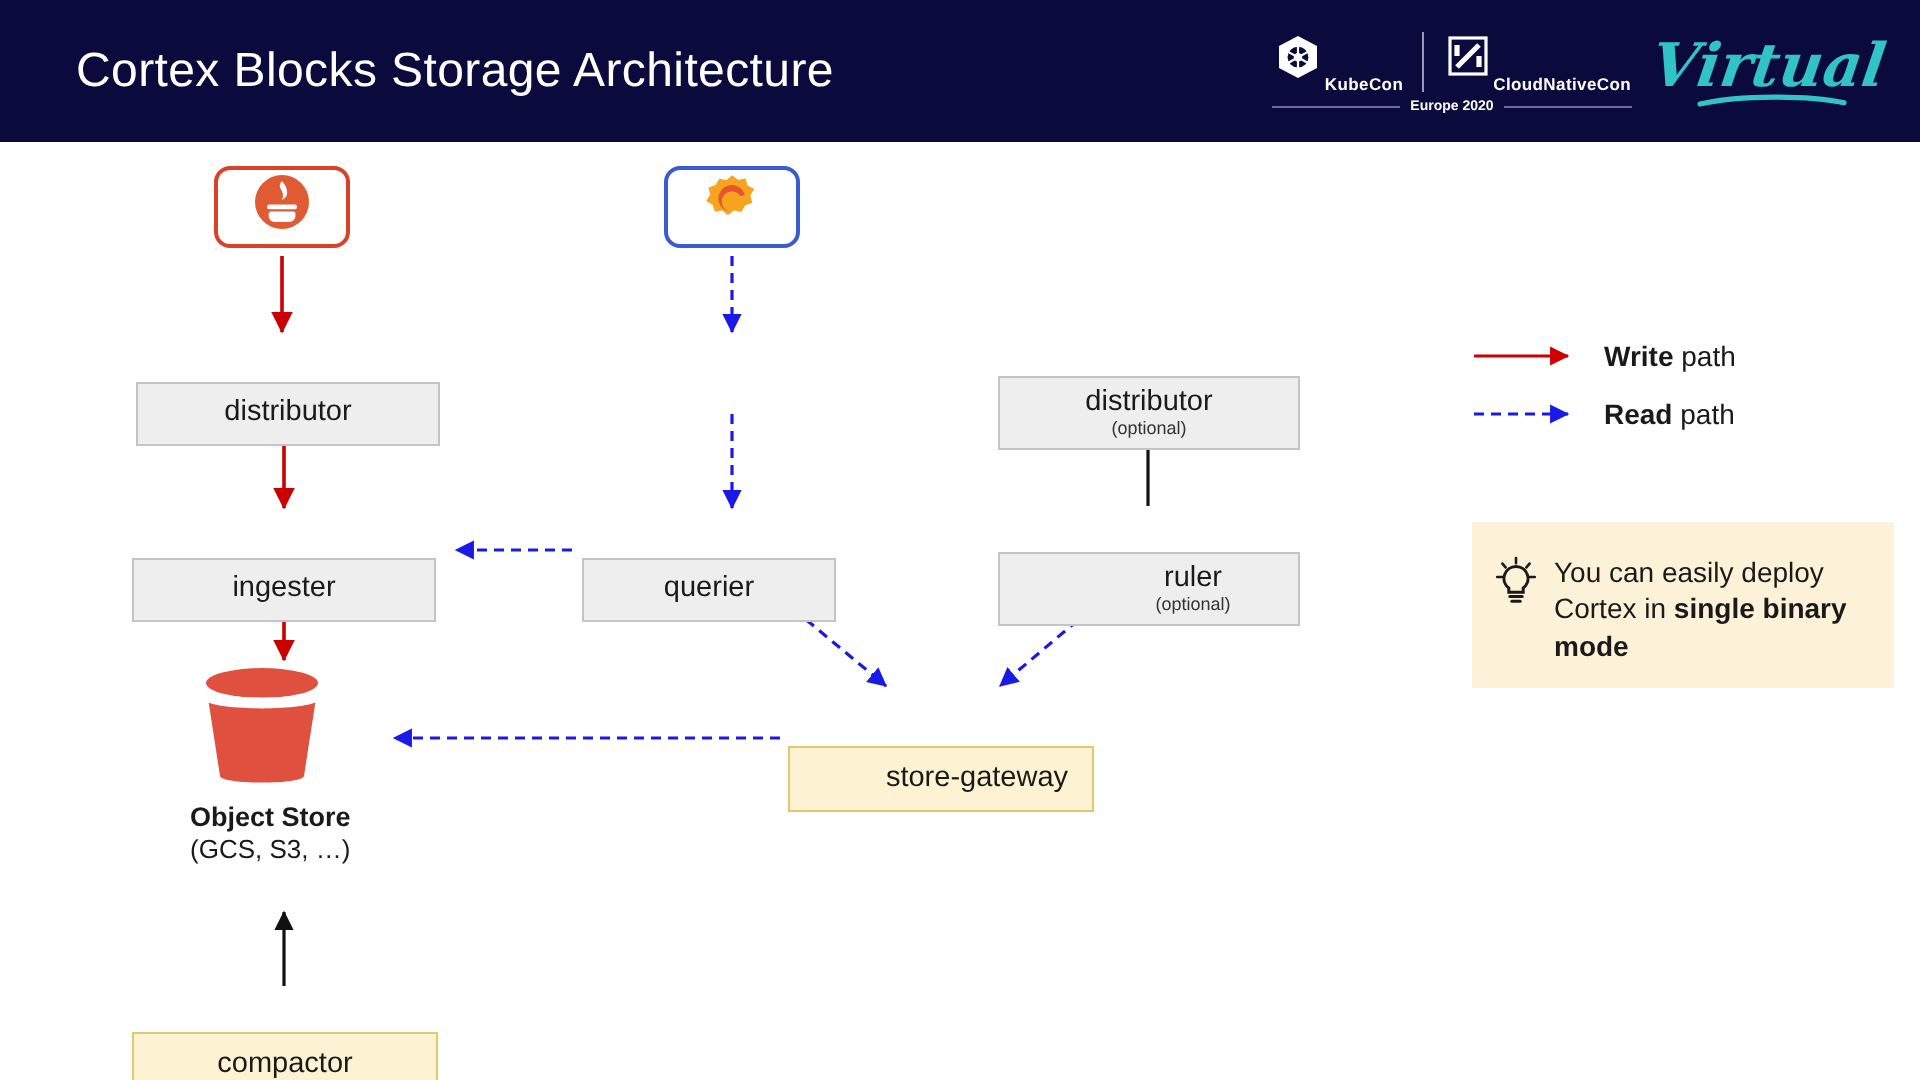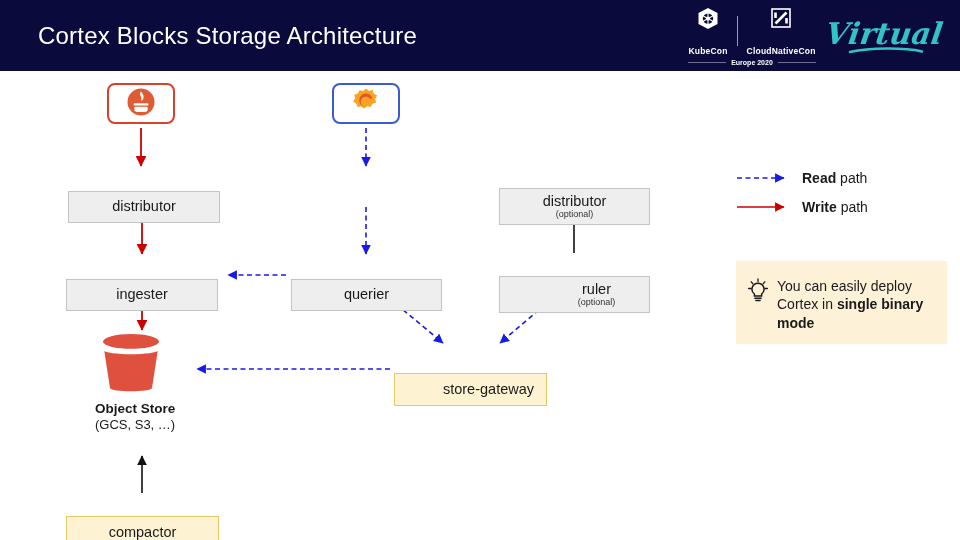--- a/index.html
+++ b/index.html
@@ -47,23 +47,23 @@
     align-items: center;
     color: #ffffff;
   }
   .kc-row {
     display: flex;
     align-items: center;
     gap: 9px;
   }
   .kc-col {
     display: flex;
-    flex-direction: column;
-    align-items: center;
-    gap: 10px;
+    flex-direction: row;
+    align-items: flex-end;
+    gap: 0;
   }
   .kc-name {
     font-size: 8.5px;
     font-weight: bold;
     letter-spacing: 0.2px;
     white-space: nowrap;
   }
   .kc-divider {
     width: 1px;
     height: 30px;
@@ -152,21 +152,21 @@
   }
   .node .sub {
     font-size: 9px;
     color: #333333;
     margin-top: 1px;
   }
 
   .n-distributor   { left: 68px;  top: 100px; width: 152px; height: 32px; }
   .n-ingester      { left: 66px;  top: 188px; width: 152px; height: 32px; }
   .n-queryfrontend { left: 291px; top: 100px; width: 151px; height: 32px; }
-  .n-querier       { left: 291px; top: 188px; width: 151px; height: 32px; }
+  .n-querier       { left: 291px; top: 188px; width: 127px; height: 32px; }
   .n-alertmanager  { left: 499px; top: 97px;  width: 151px; height: 37px; }
   .n-ruler         { left: 499px; top: 185px; width: 151px; height: 37px; padding-left: 44px; }
   .n-storegateway  { left: 394px; top: 282px; width: 153px; height: 33px; padding-left: 36px; }
   .n-compactor     { left: 66px;  top: 425px; width: 153px; height: 33px; }
 
   
   .objstore {
     position: absolute;
     left: 95px; top: 262px;
     width: 120px;
@@ -381,38 +381,38 @@
       <path d="M8.3 11.2 C 12 17.2, 60 17.2, 63.7 11.2 L 64.6 17.0 C 60 22.6, 12 22.6, 7.4 17.0 Z" fill="#ffffff"></path>
     </svg>
     <div class="objstore-title">Object Store</div>
     <div class="objstore-sub">(GCS, S3, …)</div>
   </div>
 
   <div class="legend">
     <div class="legend-row">
       <svg class="legend-swatch" viewBox="0 0 58 12">
         <defs>
+          <marker id="lh-red" markerWidth="7" markerHeight="7" refX="5.6" refY="3" orient="auto">
+            <path d="M0,0 L6,3 L0,6 z" fill="#cc0000"></path>
+          </marker>
+        </defs>
+        <line x1="1" y1="6" x2="48" y2="6" stroke="#cc0000" stroke-width="1.6" marker-end="url(#lh-red)"></line>
+      </svg>
+      <span class="legend-text"><b>Write</b><span> path</span></span>
+    </div>
+    <div class="legend-row">
+      <svg class="legend-swatch" viewBox="0 0 58 12">
+        <defs>
           <marker id="lh-blue" markerWidth="7" markerHeight="7" refX="5.6" refY="3" orient="auto">
             <path d="M0,0 L6,3 L0,6 z" fill="#1a1ae6"></path>
           </marker>
         </defs>
         <line x1="1" y1="6" x2="48" y2="6" stroke="#1a1ae6" stroke-width="1.6" stroke-dasharray="5,3.5" marker-end="url(#lh-blue)"></line>
       </svg>
       <span class="legend-text"><b>Read</b><span> path</span></span>
-    </div>
-    <div class="legend-row">
-      <svg class="legend-swatch" viewBox="0 0 58 12">
-        <defs>
-          <marker id="lh-red" markerWidth="7" markerHeight="7" refX="5.6" refY="3" orient="auto">
-            <path d="M0,0 L6,3 L0,6 z" fill="#cc0000"></path>
-          </marker>
-        </defs>
-        <line x1="1" y1="6" x2="48" y2="6" stroke="#cc0000" stroke-width="1.6" marker-end="url(#lh-red)"></line>
-      </svg>
-      <span class="legend-text"><b>Write</b><span> path</span></span>
     </div>
   </div>
 
   <div class="callout">
     <svg class="callout-icon" viewBox="0 0 22 26">
       <g stroke="#1a1a1a" stroke-width="1.3" stroke-linecap="round">
         <line x1="11" y1="1" x2="11" y2="3.6"></line>
         <line x1="4.2" y1="3.8" x2="5.8" y2="5.7"></line>
         <line x1="17.8" y1="3.8" x2="16.2" y2="5.7"></line>
         <line x1="1.6" y1="10.5" x2="4.1" y2="10.5"></line>

